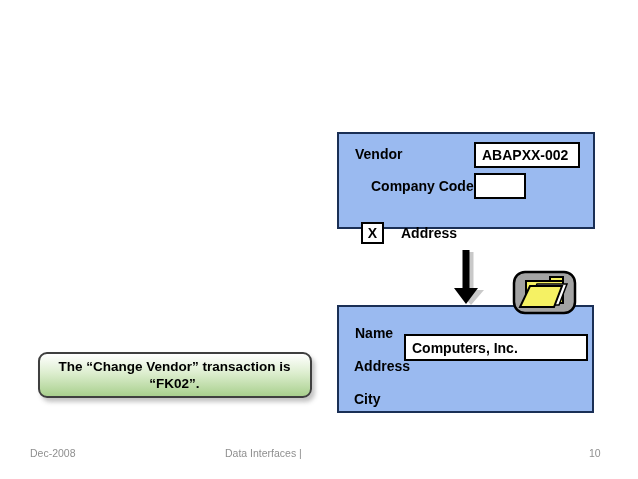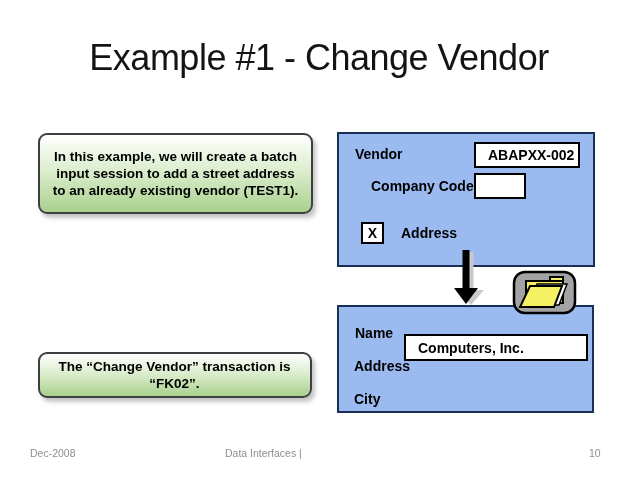--- a/index.html
+++ b/index.html
@@ -19,51 +19,47 @@
     display:flex;align-items:center;justify-content:center;text-align:center;
     font-weight:bold;font-size:13.5px;line-height:17px;padding:2px 9px;
   }
   #callout-top{left:38px;top:133px;width:275px;height:81px;}
   #callout-bottom{left:38px;top:352px;width:274px;height:46px;padding-left:8px;}
   .panel{
     position:absolute;box-sizing:border-box;
     background:var(--panel-blue,#9abaf0);
     border:2px solid var(--panel-border,#1a2f55);
   }
-  #vendor-panel{left:337px;top:132px;width:258px;height:135px;}
+  #vendor-panel{left:337px;top:132px;width:258px;height:97px;}
   #address-panel{left:337px;top:305px;width:257px;height:108px;z-index:1;text-align:center;}
   .plabel{position:absolute;font-weight:bold;font-size:14px;white-space:nowrap;}
   .field{
     position:absolute;box-sizing:border-box;background:#ffffff;
     border:2px solid var(--field-border,#000);
     font-weight:bold;font-size:14px;display:flex;align-items:center;
-    padding-left:12px;white-space:nowrap;overflow:hidden;
+    padding-left:6px;white-space:nowrap;overflow:hidden;
   }
   .checkbox{
     position:absolute;box-sizing:border-box;background:#fff;
     border:2px solid #000;display:flex;align-items:center;justify-content:center;
     font-weight:bold;font-size:14px;
   }
   #flow-arrow{position:absolute;left:447px;top:250px;width:38px;height:56px;z-index:2;}
   #folder-icon{position:absolute;left:512px;top:270px;width:65px;height:45px;z-index:3;}
   .footer{position:absolute;top:447px;font-size:10.5px;color:var(--footer-gray,#8f8f8f);white-space:pre;}
   #footer-date{left:30px;}
   #footer-center{left:225px;}
   #footer-page{left:589px;}
 </style>
 </head>
 <body>
 
 <div id="slide">
 
-  <div class="title">Example #1 - Change Vendor</div>
 
-  <div class="callout" id="callout-top">
-    <span>In this example, we will create a batch input session to add a street address to an already existing vendor (TEST1).</span>
-  </div>
 
   <div class="panel" id="vendor-panel">
     <span class="plabel" style="left:16px;top:12px;">Vendor</span>
     <div class="field" style="left:135px;top:8px;width:106px;height:26px;">
       <span>ABAPXX-002</span>
     </div>
     <span class="plabel" style="left:32px;top:44px;">Company Code</span>
     <div class="field" style="left:135px;top:39px;width:52px;height:26px;">
       <span></span>
     </div>

